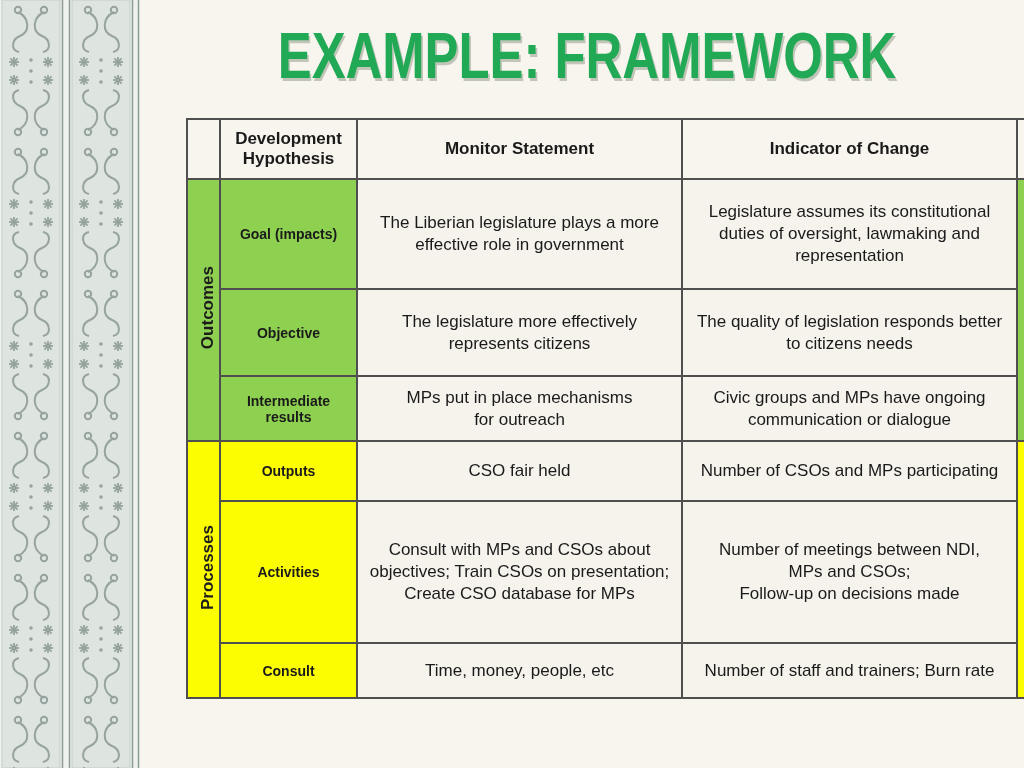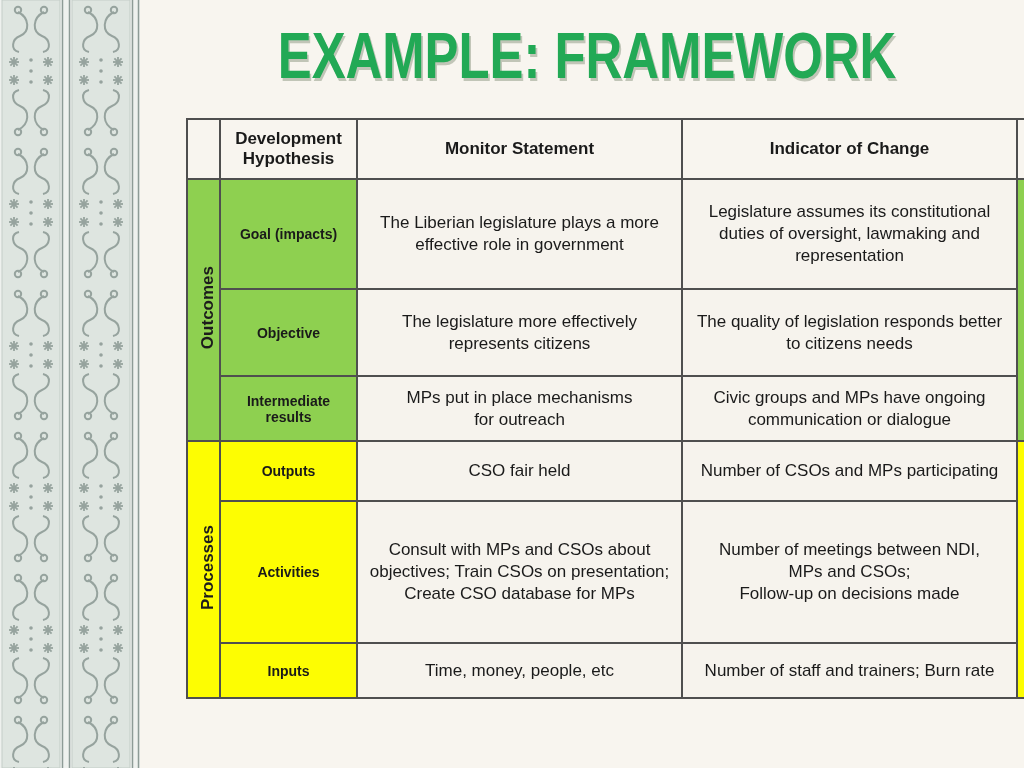--- a/index.html
+++ b/index.html
@@ -199,20 +199,20 @@
 
     <tr style="height:142px">
       <td class="lbl yellow">Activities</td>
       <td class="body-cell">Consult with MPs and CSOs about objectives; Train CSOs on presentation; Create CSO database for MPs</td>
       <td class="body-cell">Number of meetings between NDI,
 MPs and CSOs;
 Follow-up on decisions made</td>
     </tr>
 
     <tr style="height:55px">
-      <td class="lbl yellow">Inputs</td>
+      <td class="lbl yellow">Consult</td>
       <td class="body-cell">Time, money, people, etc</td>
       <td class="body-cell">Number of staff and trainers; Burn rate</td>
     </tr>
   </tbody>
     </table>
 
 </div>
 
 </body></html>

